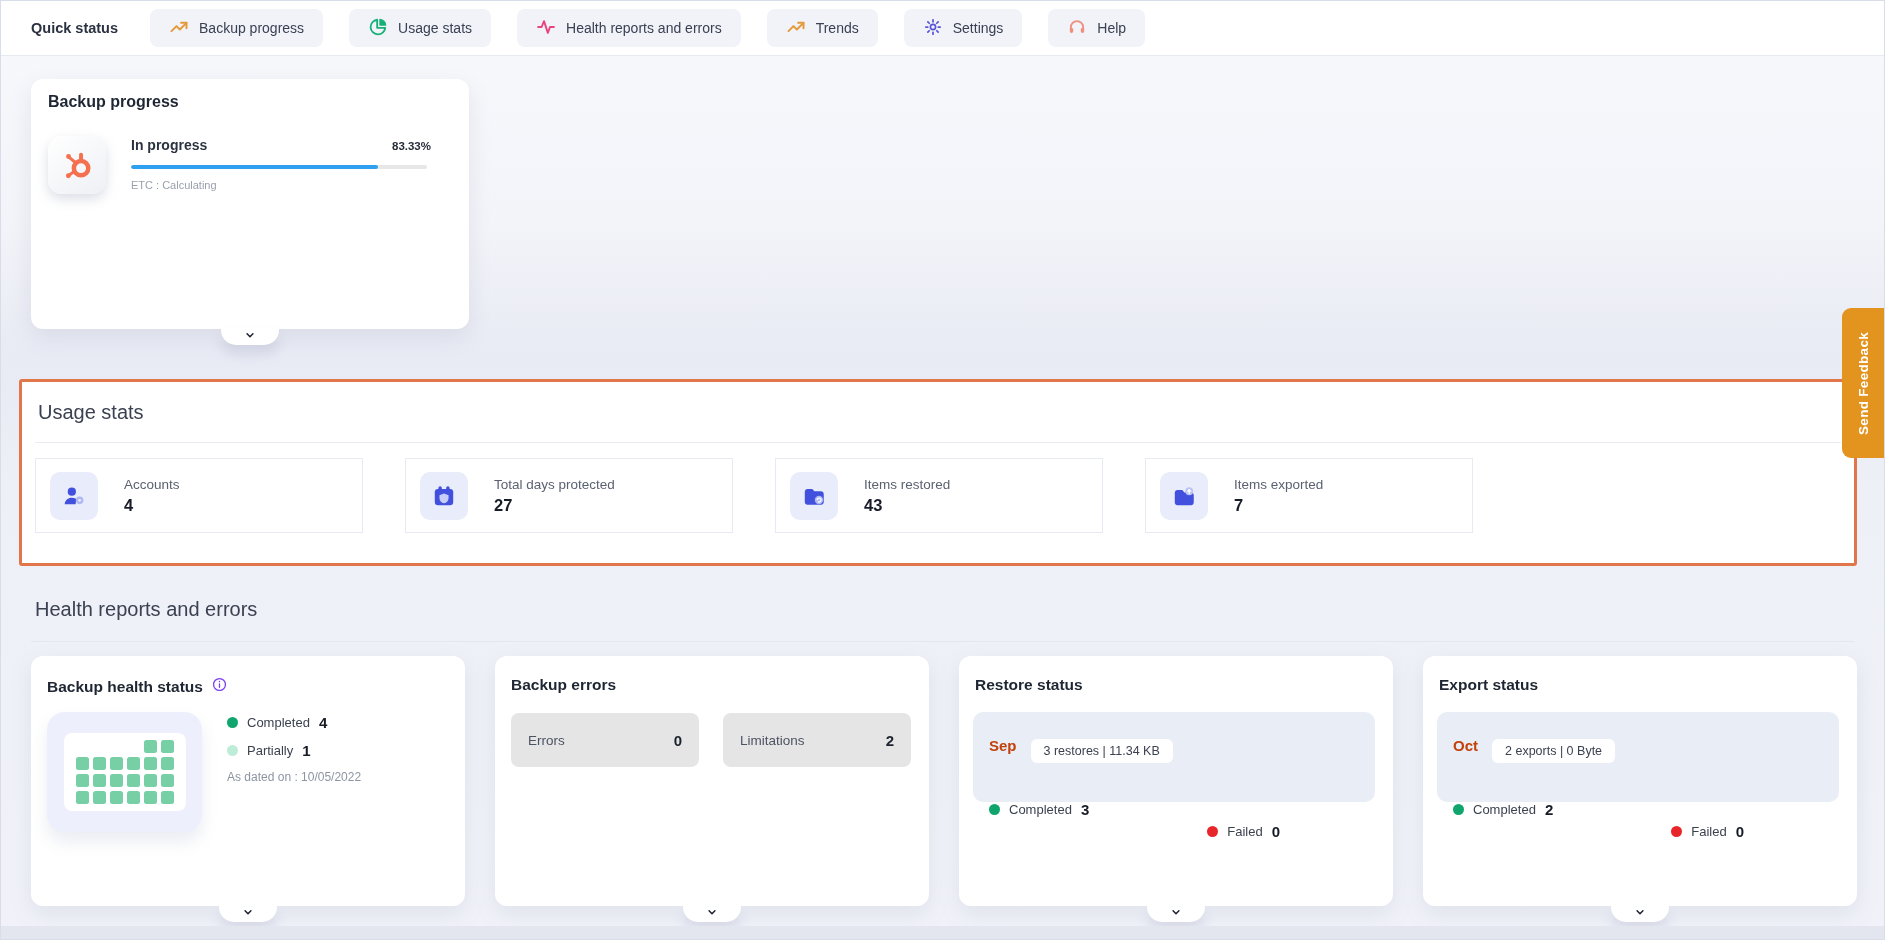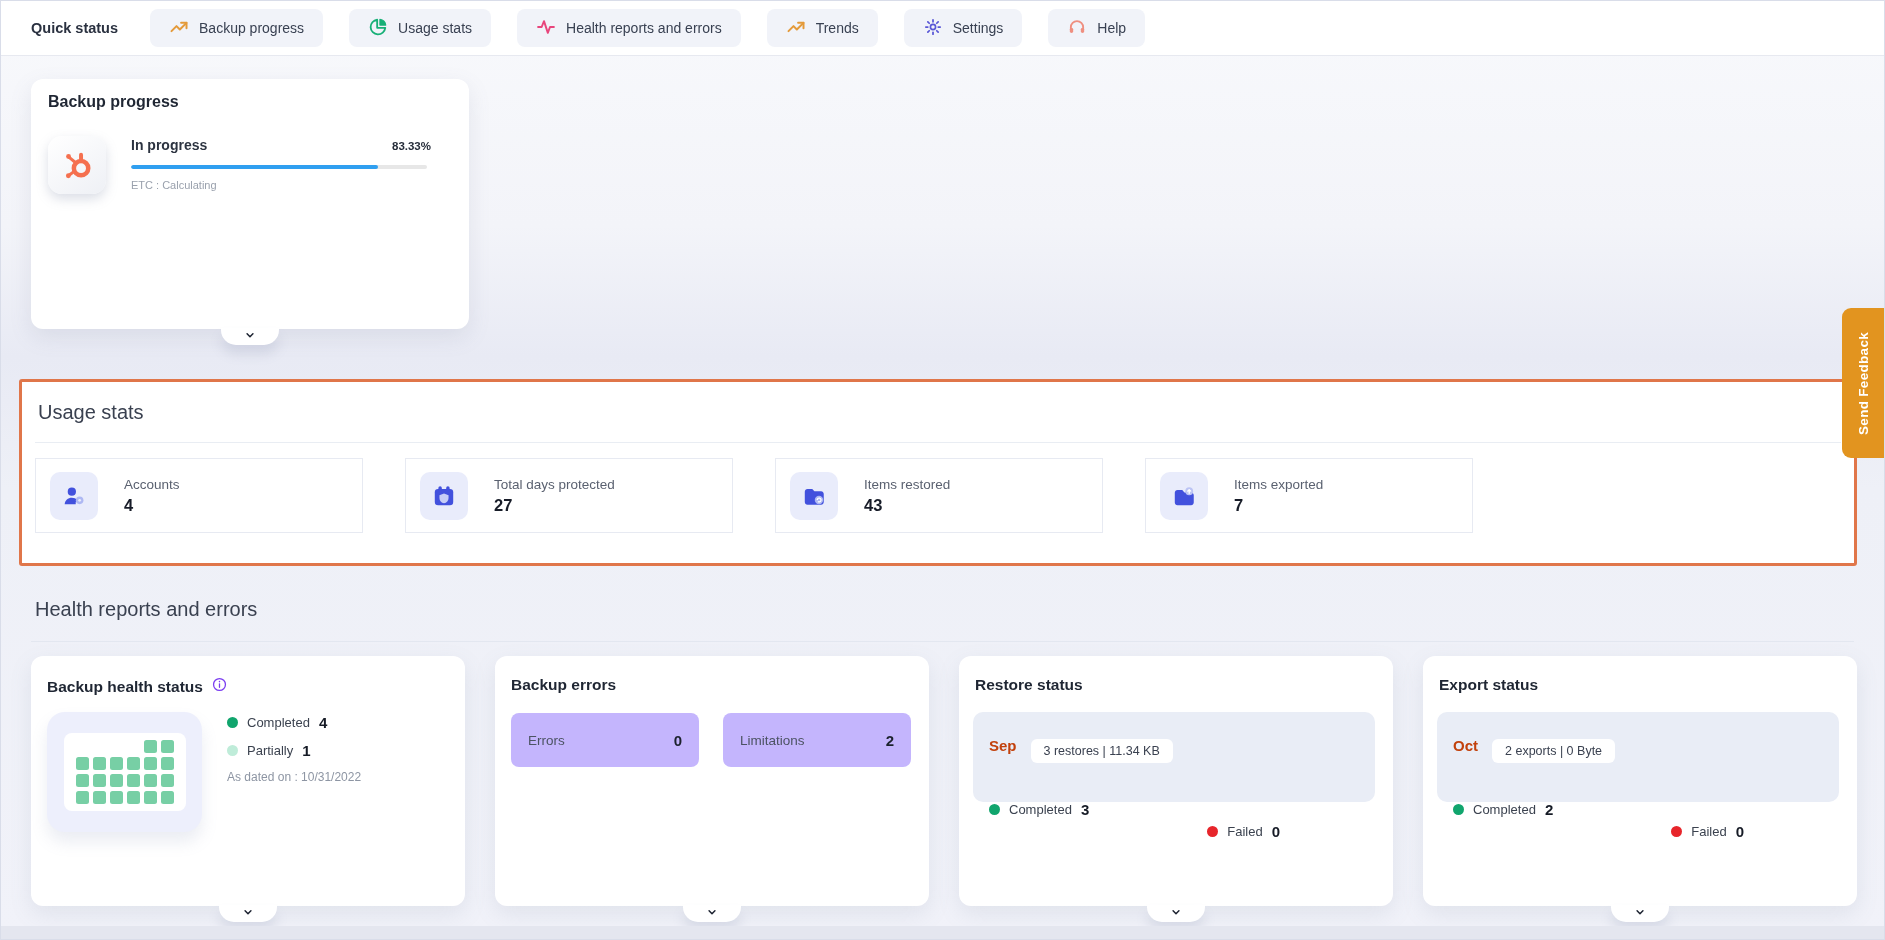--- a/index.html
+++ b/index.html
@@ -79,21 +79,21 @@
   .dot { width:11px; height:11px; border-radius:50%; }
   .dot-completed { background:#10a56d; }
   .dot-partial { background:#bfecd9; }
   .dot-failed { background:#e7252b; }
   .legend-label { font-size:13px; color:#3b424f; }
   .legend-value { font-size:15px; font-weight:700; color:#161b26; }
   .bh-date { font-size:12px; color:#8d95a3; margin-top:2px; }
 
   
   .err-tiles { position:absolute; left:16px; top:57px; display:flex; gap:24px; }
-  .err-tile { width:188px; height:54px; background:#c4b5fd; border-radius:8px;
+  .err-tile { width:188px; height:54px; background:#e5e5e5; border-radius:8px;
     display:flex; align-items:center; justify-content:space-between; padding:0 17px; }
   .err-label { font-size:13.5px; color:#4c5363; }
   .err-value { font-size:15px; font-weight:700; color:#1c222d; }
 
   
   .rs-panel { position:absolute; left:14px; top:56px; width:402px; height:90px; background:#e9edf6;
     border-radius:10px; padding:15px 16px 0 16px; }
   .rs-row1 { display:flex; align-items:center; gap:14px; }
   .rs-month { font-size:15px; font-weight:700; color:#c2410c; }
   .rs-pill { background:#fff; border-radius:6px; padding:5px 13px; font-size:12.5px; color:#3a4150;margin-top:12px; }
@@ -310,21 +310,21 @@
       <div class="legend-row">
         <span class="dot dot-completed"></span>
         <span class="legend-label">Completed</span>
         <span class="legend-value">4</span>
       </div>
       <div class="legend-row">
         <span class="dot dot-partial"></span>
         <span class="legend-label">Partially</span>
         <span class="legend-value">1</span>
       </div>
-      <div class="bh-date">As dated on : 10/31/2022</div>
+      <div class="bh-date">As dated on : 10/05/2022</div>
     </div>
     <div class="card-tab">
       <span><svg width="14" height="14" viewBox="0 0 24 24">
             <path d="M7 10l5 5 5-5" fill="none" stroke="#1c2230" stroke-width="2.6" stroke-linecap="round" stroke-linejoin="round"></path>
           </svg></span>
     </div>
   </div>
 
   <div class="h-card">
     <div class="h-title">

